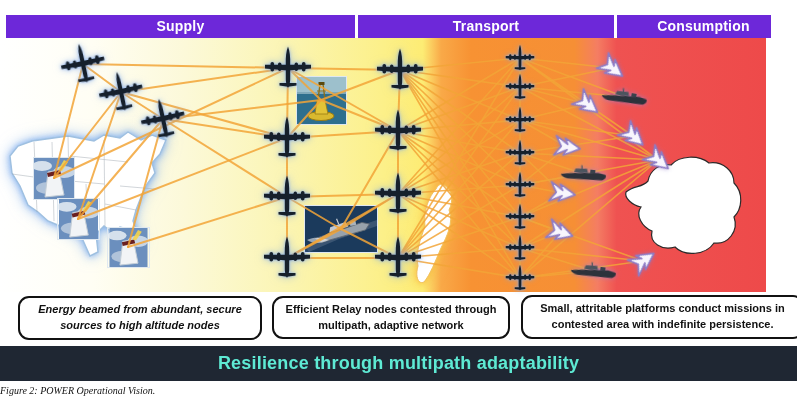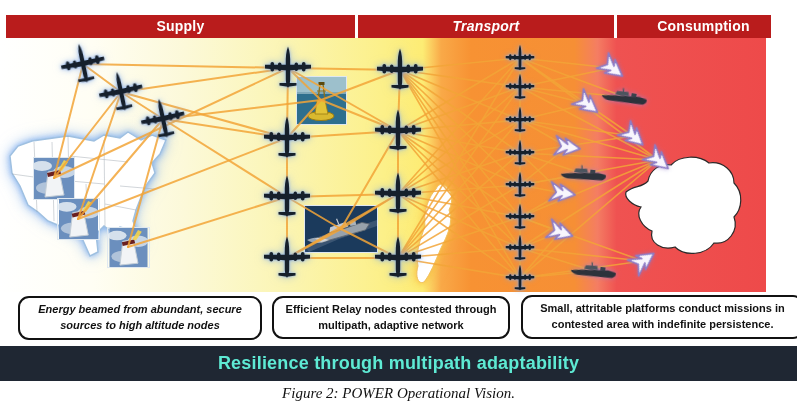--- a/index.html
+++ b/index.html
@@ -1,22 +1,22 @@
 <!DOCTYPE html>
 <html><head>
 <meta charset="utf-8">
 <style>
   html,body{margin:0;padding:0;background:#fff;}
   #figure{position:relative;width:797px;height:411px;background:#fff;overflow:hidden;
           font-family:"Liberation Sans",sans-serif;}
   
   .header{position:absolute;left:6px;top:15px;width:787px;height:23px;display:flex;gap:3px;}
-  .hsec{background:#b91c1c;color:#fff;font-weight:bold;font-size:14px;line-height:23px;
+  .hsec{background:#6d28d9;color:#fff;font-weight:bold;font-size:14px;line-height:23px;
         text-align:center;letter-spacing:.2px;}
-  .hsec.s1{width:349px;} .hsec.s2{width:256px;font-style:italic;} .hsec.s3{width:135px;padding-left:19px;}
+  .hsec.s1{width:349px;} .hsec.s2{width:256px;} .hsec.s3{width:135px;padding-left:19px;}
   
   .diagram{position:absolute;left:0;top:38px;width:766px;height:254px;
     background:linear-gradient(90deg,
       #ffffff 0%, #fffef4 12%, #fcf9d9 24%, #fbf5b4 37%, #fcf089 50%, #fdec74 55.2%,
       #f9a948 57.6%, #f79233 61.5%, #f68f35 75%, #f47d63 78%, #ef5251 80.5%, #ee4a4a 100%);}
   .photo{position:absolute;z-index:1;border:1px solid #dfe8f0;box-sizing:border-box;}
   .photo svg{display:block;}
   .map{position:absolute;left:4px;top:88px;width:172px;height:132px;z-index:1;
        filter:drop-shadow(0 0 3px rgba(120,170,235,.9)) drop-shadow(0 0 7px rgba(130,175,240,.6));}
   #scene{position:absolute;left:0;top:0;width:797px;height:254px;z-index:2;overflow:visible;}
@@ -30,22 +30,22 @@
   
   .callout{position:absolute;background:#fff;border:2px solid #111;border-radius:11px;
            font-size:11px;font-weight:bold;line-height:1.45;text-align:center;color:#111;
            display:flex;align-items:center;justify-content:center;padding:2px 10px;box-sizing:border-box;}
   #callout-0{left:18px;top:296px;width:244px;height:44px;font-style:italic;}
   #callout-1{left:272px;top:296px;width:238px;height:43px;}
   #callout-2{left:521px;top:295px;width:283px;height:44px;}
   
   .banner{position:absolute;left:0;top:346px;width:797px;height:35px;background:#1f2733;
           color:#5eead4;font-weight:bold;font-size:18px;text-align:center;line-height:35px;letter-spacing:.2px;}
-  .caption{position:absolute;left:0;top:385px;width:797px;text-align:center;
-           font-family:"Liberation Serif",serif;font-style:italic;font-size:15px;color:#111;}
+  .caption{position:absolute;left:0;top:385px;width:797px;text-align:left;
+           font-family:"Liberation Serif",serif;font-style:italic;font-size:10px;color:#111;}
 </style>
 </head>
 <body>
 
 <div id="figure">
 
   <div class="header">
     <div class="hsec s1">Supply</div>
     <div class="hsec s2">Transport</div>
     <div class="hsec s3">Consumption</div>

